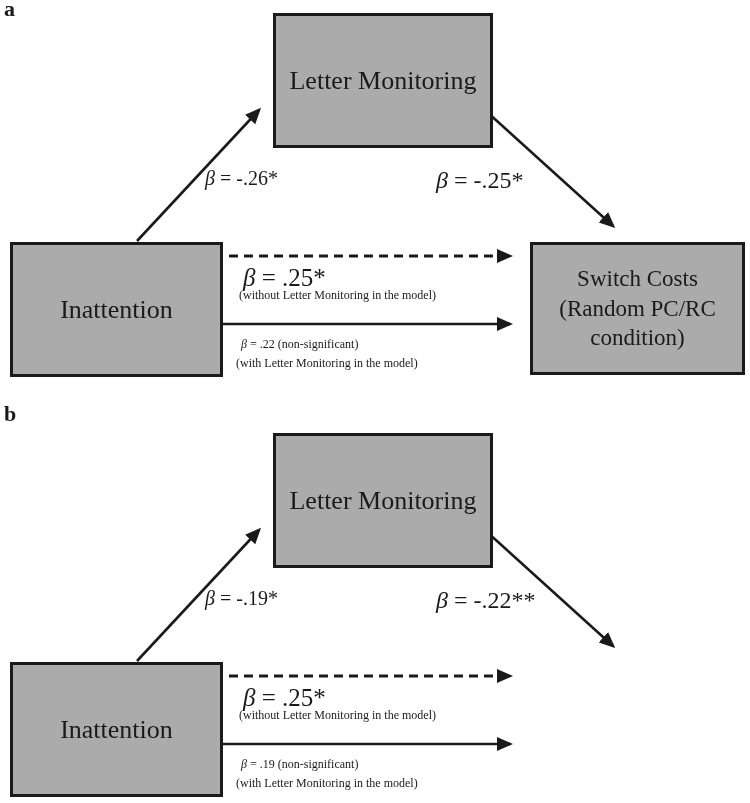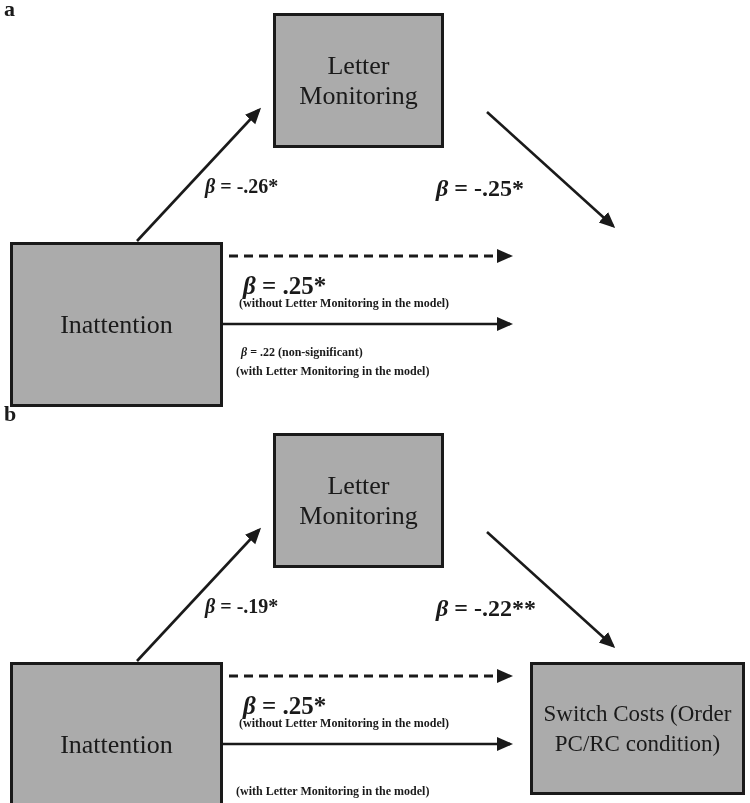--- a/index.html
+++ b/index.html
@@ -35,25 +35,25 @@
   .dash  { stroke-width: 3;   stroke-dasharray: 9 6; }
   .solid { stroke-width: 2.6; }
 
   .box {
     position: absolute;
     background: var(--box-fill);
     border: 3px solid var(--box-border);
     display: flex; align-items: center; justify-content: center;
     text-align: center;
   }
-  .mediator  { left: 273px; top: 13px;  width: 171px; height: 135px; font-size: 26px; }
-  .predictor { left: 10px;  top: 242px; width: 213px; height: 165px; font-size: 26px; }
+  .mediator  { left: 273px; top: 13px;  width: 220px; height: 135px; font-size: 26px; }
+  .predictor { left: 10px;  top: 242px; width: 213px; height: 135px; font-size: 26px; }
   .outcome   { left: 530px; top: 242px; width: 215px; height: 133px; font-size: 23px; line-height: 1.3; padding: 0 6px; }
 
-  .lbl { position: absolute; font-weight: bold; white-space: nowrap; line-height: 1.15; margin-top: 8px; }
+  .lbl { position: absolute; font-weight: normal; white-space: nowrap; line-height: 1.15; }
   .beta::first-letter { font-style: italic; }
   .path-a { left: 205px; top: 167px; font-size: 20px; }
   .path-b { left: 436px; top: 167px; font-size: 24px; }
   .direct        { left: 243px; top: 264px; font-size: 25px; }
   .direct-note   { left: 239px; top: 289px; font-size: 12px; }
   .adjusted      { left: 241px; top: 338px; font-size: 12px; }
   .adjusted-note { left: 236px; top: 357px; font-size: 12px; }
 
   .defs-svg { position: absolute; width: 0; height: 0; }
 </style>
@@ -75,20 +75,21 @@
 
     <svg class="arrows" viewBox="0 0 750 395">
       <line class="arrow-line diag" x1="137" y1="241" x2="259" y2="110" marker-end="url(#arrowhead)"></line>
       <line class="arrow-line diag" x1="487" y1="112" x2="613" y2="226" marker-end="url(#arrowhead)"></line>
       <line class="arrow-line dash" x1="229" y1="256" x2="510" y2="256" marker-end="url(#arrowhead)"></line>
       <line class="arrow-line solid" x1="223" y1="324" x2="510" y2="324" marker-end="url(#arrowhead)"></line>
     </svg>
 
     <div class="box mediator">Letter Monitoring</div>
     <div class="box predictor">Inattention</div>
+    <div class="box outcome">Switch Costs (Random PC/RC condition)</div>
 
     <div class="lbl beta path-a">β = -.26*</div>
     <div class="lbl beta path-b">β = -.25*</div>
     <div class="lbl beta direct">β = .25*</div>
     <div class="lbl direct-note">(without Letter Monitoring in the model)</div>
     <div class="lbl beta adjusted">β = .22 (non-significant)</div>
     <div class="lbl adjusted-note">(with Letter Monitoring in the model)</div>
   </section>
 
   <section class="panel" id="panel-b">
@@ -96,22 +97,22 @@
 
     <svg class="arrows" viewBox="0 0 750 395">
       <line class="arrow-line diag" x1="137" y1="241" x2="259" y2="110" marker-end="url(#arrowhead)"></line>
       <line class="arrow-line diag" x1="487" y1="112" x2="613" y2="226" marker-end="url(#arrowhead)"></line>
       <line class="arrow-line dash" x1="229" y1="256" x2="510" y2="256" marker-end="url(#arrowhead)"></line>
       <line class="arrow-line solid" x1="223" y1="324" x2="510" y2="324" marker-end="url(#arrowhead)"></line>
     </svg>
 
     <div class="box mediator">Letter Monitoring</div>
     <div class="box predictor">Inattention</div>
-    <div class="box outcome">Switch Costs (Order PC/RC condition)</div>
 
     <div class="lbl beta path-a">β = -.19*</div>
     <div class="lbl beta path-b">β = -.22**</div>
     <div class="lbl beta direct">β = .25*</div>
     <div class="lbl direct-note">(without Letter Monitoring in the model)</div>
+    <div class="lbl beta adjusted">β = .19 (non-significant)</div>
     <div class="lbl adjusted-note">(with Letter Monitoring in the model)</div>
   </section>
 
 </div>
 
 </body></html>

